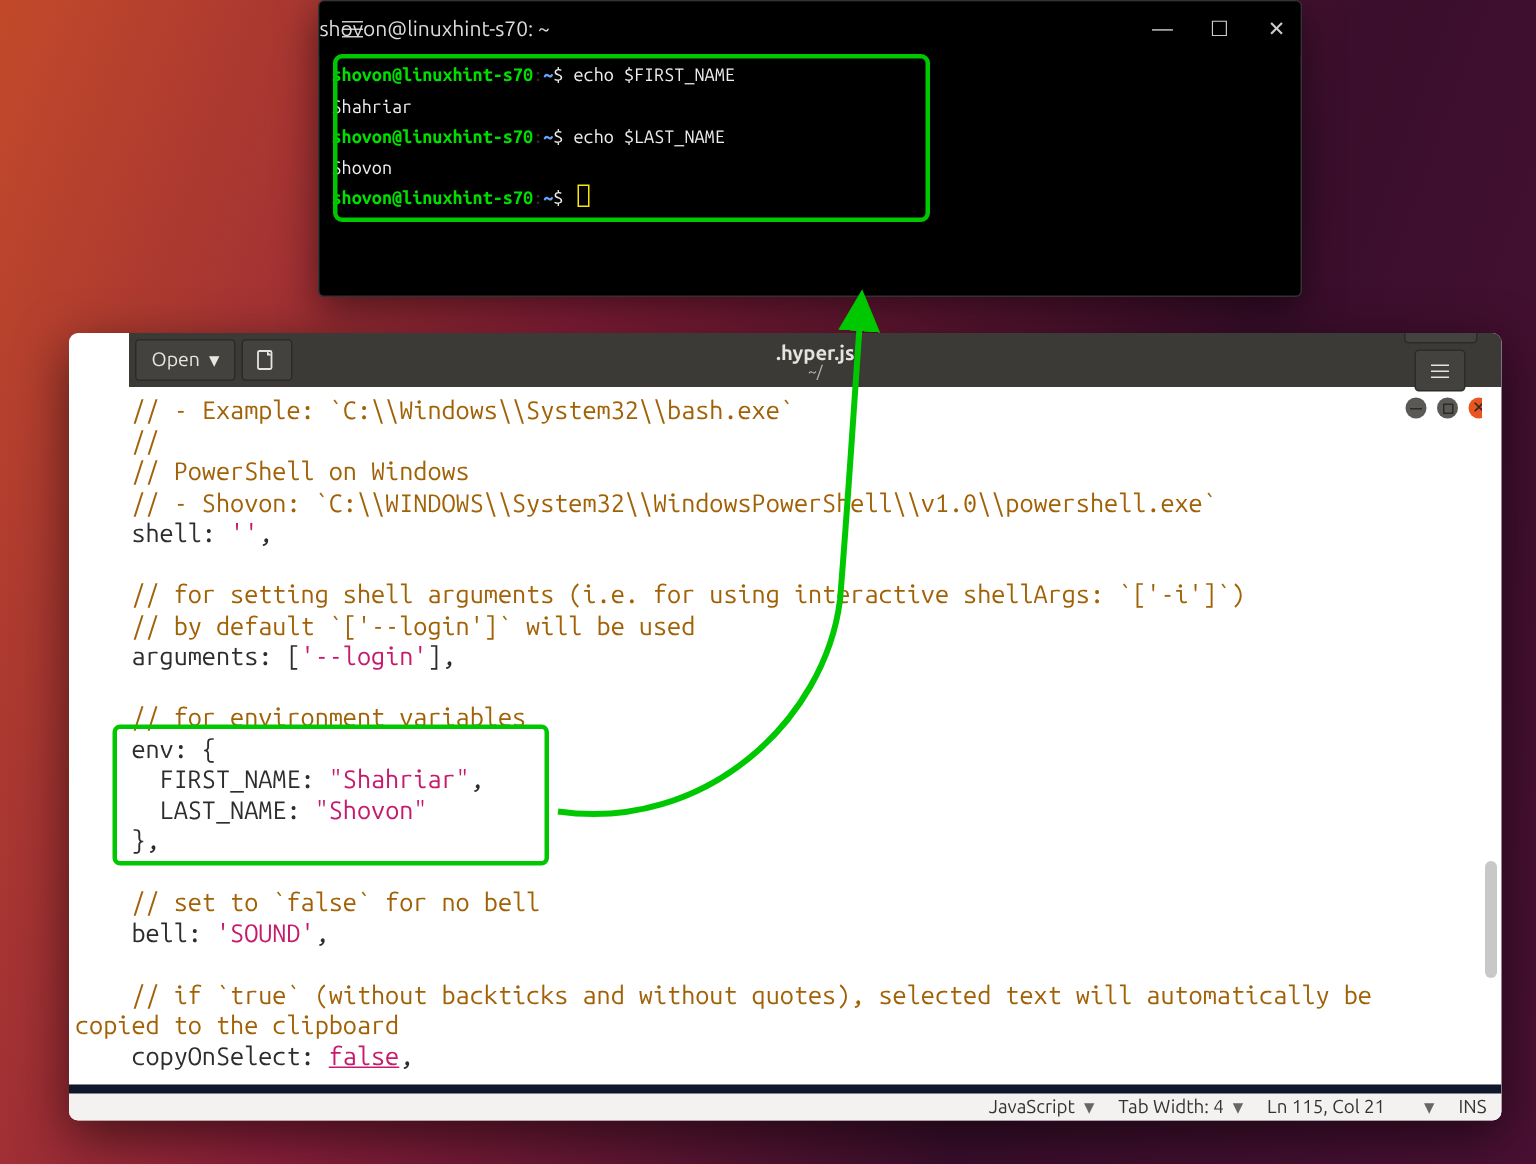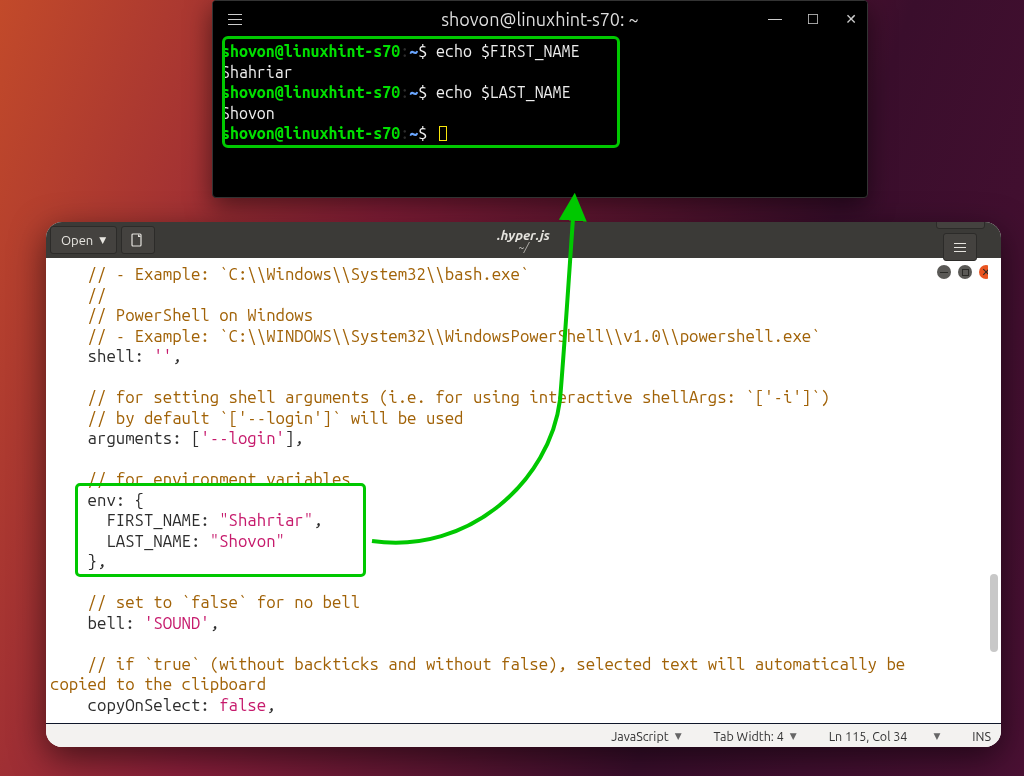--- a/index.html
+++ b/index.html
@@ -29,35 +29,35 @@
   }
   .term-hamburger {
     width: 28px; height: 28px;
     display: flex; flex-direction: column; justify-content: center; gap: 4px;
     align-items: center;
     cursor: pointer;
   }
   .term-hamburger span { display: block; width: 14px; height: 1px; background: #ccc; }
   .term-title {
     position: absolute; left: 0; right: 0;
-    text-align: center;
-    font-size: 18px; color: #ddd;
+    text-align: left;
+    font-size: 14px; color: #ddd;
     pointer-events: none;
   }
   .term-wincontrols {
     margin-left: auto;
     display: flex; gap: 22px;
     color: #ccc; font-size: 14px;
   }
   .term-wincontrols .tc-item { width: 16px; text-align: center; cursor: pointer; }
   .term-body {
     position: absolute;
     left: 8px; right: 8px; top: 40px; bottom: 8px;
     font-family: "Ubuntu Mono","DejaVu Sans Mono",monospace;
-    font-size: 16px;
+    font-size: 12px;
     line-height: 20.5px;
     color: #eee;
     white-space: pre;
   }
   .term-highlight-box {
     position: absolute;
     border: 3px solid #00c800;
     border-radius: 6px;
     pointer-events: none;
   }
@@ -69,23 +69,24 @@
     border: 1px solid #f8e70c;
     vertical-align: -2px;
     margin-left: 3px;
   }
   
   .gedit {
     position: absolute;
     left: 46px; top: 222px;
     width: 955px; height: 525px;
     background: #fff;
-    border-radius: 16px;
+    border-radius: 6px;
     box-shadow: 0 10px 34px rgba(0,0,0,.55);
     overflow: hidden;
+    padding-left: 40px;
   }
   .gedit-header {
     height: 36px;
     background: #3b3a37;
     display: flex; align-items: center;
     padding: 0 4px;
     position: relative;
   }
   .hbtn {
     height: 28px;
@@ -99,21 +100,21 @@
     cursor: pointer;
     margin-right: 4px;
   }
   .hbtn.icon-only { padding: 0; width: 34px; }
   .hbtn .chev { margin-left: 6px; font-size: 9px; }
   .gedit-title {
     position: absolute; left: 0; right: 0;
     text-align: center;
     color: #e6e4df; font-size: 13.5px; font-weight: 600;
     pointer-events: none;
-    line-height: 12px; top: 7px; font-style: italic;
+    line-height: 12px; top: 7px;
   }
   .gedit-title .sub { font-size: 10.5px; font-weight: 400; opacity: .75; display: block; }
   .gedit-right { margin-left: auto; display: flex; align-items: center; gap: 4px; flex-direction: column; }
   .win-dots { display: flex; gap: 7px; margin-left: 10px; margin-right: 4px; }
   .win-dot { width: 14px; height: 14px; border-radius: 50%; background: #5a5956; display: flex; align-items: center; justify-content: center; }
   .win-dot.close { background: #e95420; }
   .win-glyph-min { width: 8px; height: 1px; background: #2a2a27; }
   .win-glyph-max { width: 7px; height: 7px; border: 1px solid #2a2a27; }
   .win-glyph-x { color: #2a2a27; font-size: 11px; line-height: 1; }
   .gedit-body {
@@ -122,35 +123,35 @@
   }
   .code {
     font-family: "Ubuntu Mono","DejaVu Sans Mono",monospace;
     font-size: 16.8px;
     line-height: 20.5px;
     color: #2d2d2d;
     white-space: pre;
   }
   .c-comm { color: #a16207; }
   .c-str  { color: #c61a6c; }
-  .c-bool { color: #c61a6c; }
+  .c-bool { color: #c61a6c; text-decoration: underline; }
   .c-op   { color: #2d2d2d; }
   .gedit-scrollbar {
     position: absolute; right: 1px; top: 36px; bottom: 24px; width: 12px;
     background: #fff;
   }
   .gedit-scroll-thumb {
     position: absolute; left: 2px; width: 8px;
     background: #c8c8c8; border-radius: 4px;
   }
   .gedit-statusbar {
     position: absolute; left: 0; right: 0; bottom: 0; height: 24px;
-    background: #f3f2f0; border-top: 1px solid #0f172a;
+    background: #f3f2f0; border-top: 6px solid #0f172a;
     display: flex; align-items: center; justify-content: flex-end;
-    padding: 0 10px; gap: 32px;
+    padding: 0 10px; gap: 16px;
     font-size: 12.5px; color: #333;
   }
   .sb-item { display: flex; align-items: center; gap: 6px; }
   .sb-chev { font-size: 9px; color: #666; }
   .env-highlight-box {
     position: absolute;
     border: 3px solid #00c800;
     border-radius: 5px;
     pointer-events: none;
   }
@@ -227,37 +228,37 @@
             <div class="win-glyph-x">✕</div>
           </div>
       </div>
     </div>
   </div>
 
   <div class="gedit-body">
 <div class="code"><span class="c-comm">    // - Example: `C:\\Windows\\System32\\bash.exe`</span>
 <span class="c-comm">    //</span>
 <span class="c-comm">    // PowerShell on Windows</span>
-<span class="c-comm">    // - Example: `C:\\WINDOWS\\System32\\WindowsPowerShell\\v1.0\\powershell.exe`</span>
+<span class="c-comm">    // - Shovon: `C:\\WINDOWS\\System32\\WindowsPowerShell\\v1.0\\powershell.exe`</span>
 <span>    shell: </span><span class="c-str">''</span><span>,</span>
 
 <span class="c-comm">    // for setting shell arguments (i.e. for using interactive shellArgs: `['-i']`)</span>
 <span class="c-comm">    // by default `['--login']` will be used</span>
 <span>    arguments: [</span><span class="c-str">'--login'</span><span>],</span>
 
 <span class="c-comm">    // for environment variables</span>
 <span>    env: {</span>
 <span>      FIRST_NAME: </span><span class="c-str">"Shahriar"</span><span>,</span>
 <span>      LAST_NAME: </span><span class="c-str">"Shovon"</span>
 <span>    },</span>
 
 <span class="c-comm">    // set to `false` for no bell</span>
 <span>    bell: </span><span class="c-str">'SOUND'</span><span>,</span>
 
-<span class="c-comm">    // if `true` (without backticks and without false), selected text will automatically be
+<span class="c-comm">    // if `true` (without backticks and without quotes), selected text will automatically be
 copied to the clipboard</span>
 <span>    copyOnSelect: </span><span class="c-bool">false</span><span>,</span>
 </div>
 
     <div class="env-highlight-box" style="left:29px; top:225px; width:291px; height:94px;"></div>
   </div>
 
   <div class="gedit-scrollbar">
     <div class="gedit-scroll-thumb" style="top:316px; height:78px;"></div>
   </div>
@@ -265,21 +266,21 @@
   <div class="gedit-statusbar">
     <div class="sb-item">
         <span>JavaScript</span>
         <span class="sb-chev">▼</span>
       </div>
     <div class="sb-item">
         <span>Tab Width: 4</span>
         <span class="sb-chev">▼</span>
       </div>
     <div class="sb-item">
-        <span>Ln 115, Col 34</span>
+        <span>Ln 115, Col 21</span>
         <span class="sb-chev" style="margin-left:20px">▼</span>
       </div>
     <div class="sb-item">
         <span>INS</span>
       </div>
   </div>
 </div>
 
 <svg class="arrow-svg">
   <defs>

